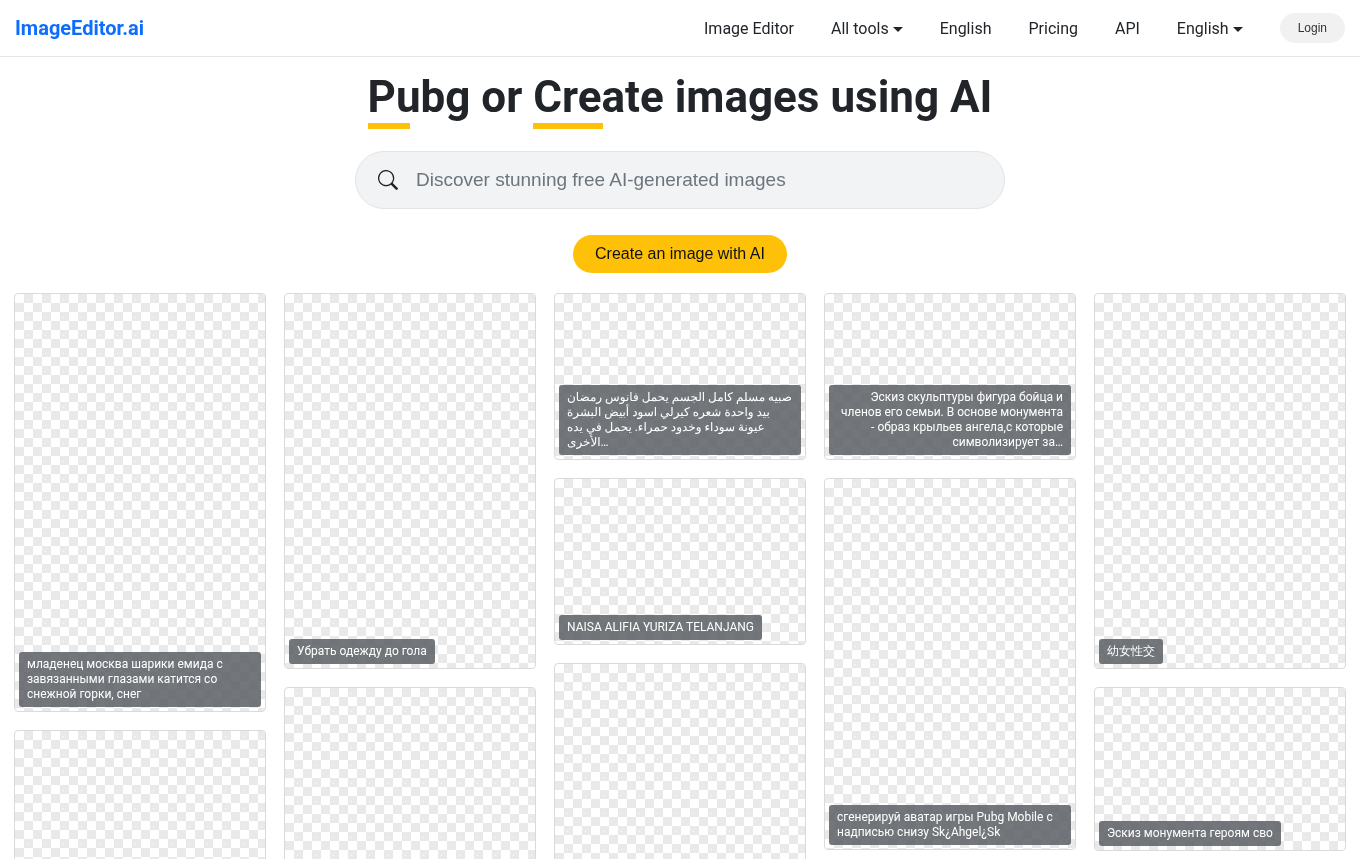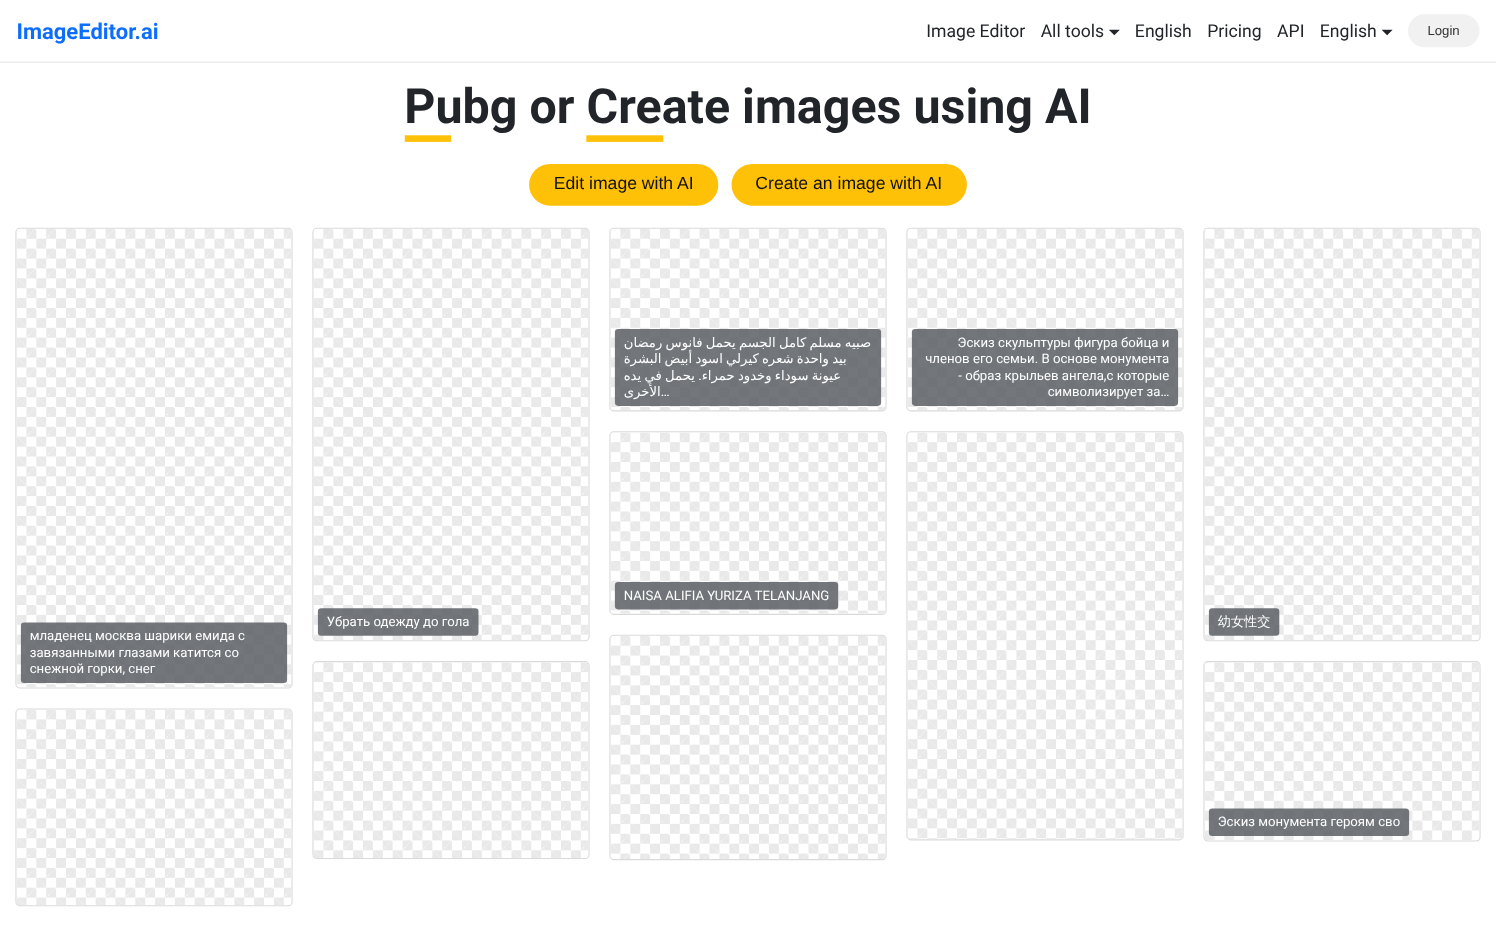--- a/index.html
+++ b/index.html
@@ -1,19 +1,19 @@
 <!DOCTYPE html>
 <html><head>
 <meta charset="utf-8">
 <style>
   * { box-sizing: border-box; margin: 0; padding: 0; }
   body { font-family: -apple-system, BlinkMacSystemFont, "Segoe UI", Roboto, "Helvetica Neue", Arial, sans-serif; background: #fff; color: #212529; width: 1360px; }
   .navbar { display: flex; align-items: center; justify-content: space-between; padding: 10px 15px; border-bottom: 1px solid #e5e5e5; height: 57px; }
   .brand { color: #0d6efd; font-weight: 700; font-size: 20px; text-decoration: none; }
-  .nav-right { display: flex; align-items: center; gap: 14px; }
+  .nav-right { display: flex; align-items: center; gap: 37px; }
   .nav-link { color: #212529; text-decoration: none; font-size: 16px; cursor: pointer; }
   .dropdown-toggle::after { content: ""; display: inline-block; margin-left: 4px; vertical-align: 2px; border-top: 5px solid; border-right: 5px solid transparent; border-left: 5px solid transparent; }
   .btn-login { background: #f1f1f1; color: #333; border: none; padding: 8px 18px; border-radius: 18px; font-size: 12px; cursor: pointer; font-weight: 500; }
   .btn-create { background: #0d6efd; color: #fff; border: none; padding: 8px 18px; border-radius: 18px; font-size: 16px; cursor: pointer; font-weight: 500; }
 
   .hero { text-align: center; padding-top: 14px; }
   .hero h1 { font-size: 44px; font-weight: 700; display: inline-block; }
   .ul-word { position: relative; display: inline-block; }
   .ul-word .ul { position: absolute; left: 0; bottom: -6px; height: 6px; background: #ffc107; }
   .ul-e .ul { width: 42px; }
@@ -56,23 +56,28 @@
     <a class="nav-link dropdown-toggle">English</a>
     <button class="btn-login">Login</button>
   </div>
 </div>
 
 <div class="hero">
   <h1>
     <span class="ul-word ul-e"><span>Pubg</span><span class="ul"></span></span><span> or </span><span class="ul-word ul-c"><span>Create</span><span class="ul"></span></span><span> images using AI</span>
   </h1>
 
+  <div class="search-wrap">
+    <svg viewBox="0 0 16 16">
+        <path fill="#222" d="M11.742 10.344a6.5 6.5 0 1 0-1.397 1.398h-.001l3.85 3.85a1 1 0 0 0 1.415-1.414l-3.85-3.85zM12 6.5a5.5 5.5 0 1 1-11 0 5.5 5.5 0 0 1 11 0z"></path>
+      </svg>
+    <input class="search-input" type="text" placeholder="Discover stunning free AI-generated images" style="">
+  </div>
 
   <div class="action-row">
-    <button class="pill">Edit image with AI</button>
     <button class="pill">Create an image with AI</button>
   </div>
 </div>
 
 <div class="gallery">
   <div class="col">
       <div class="card" style="height: 419px;">
         <div class="checker"></div>
         <div class="caption">младенец москва шарики емида с завязанными глазами катится со снежной горки, снег</div>
       </div>
@@ -102,20 +107,21 @@
         <div class="checker"></div>
       </div>
     </div>
   <div class="col">
       <div class="card" style="height: 167px; text-align: right;">
         <div class="checker"></div>
         <div class="caption">Эскиз скульптуры фигура бойца и членов его семьи. В основе монумента - образ крыльев ангела,с которые символизирует за…</div>
       </div>
       <div class="card" style="height: 372px;">
         <div class="checker"></div>
+        <div class="caption">сгенерируй аватар игры Pubg Mobile c надписью снизу Sk¿Ahgel¿Sk</div>
       </div>
     </div>
   <div class="col">
       <div class="card" style="height: 376px;">
         <div class="checker"></div>
         <div class="caption inline">幼女性交</div>
       </div>
       <div class="card" style="height: 164px;">
         <div class="checker"></div>
         <div class="caption inline">Эскиз монумента героям сво</div>

